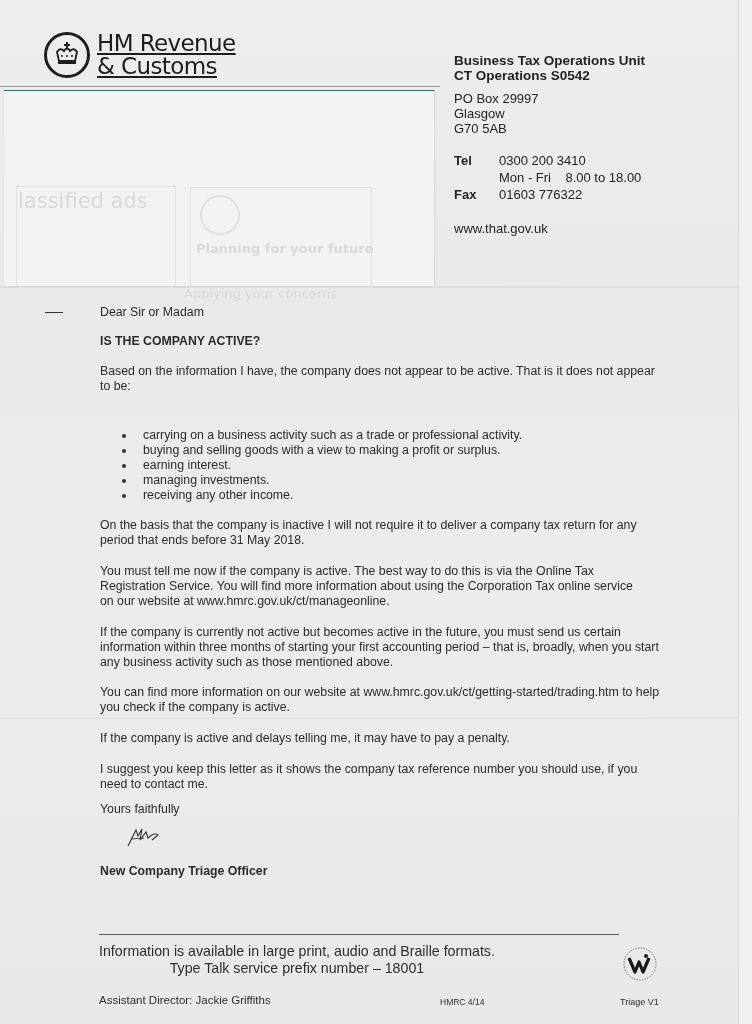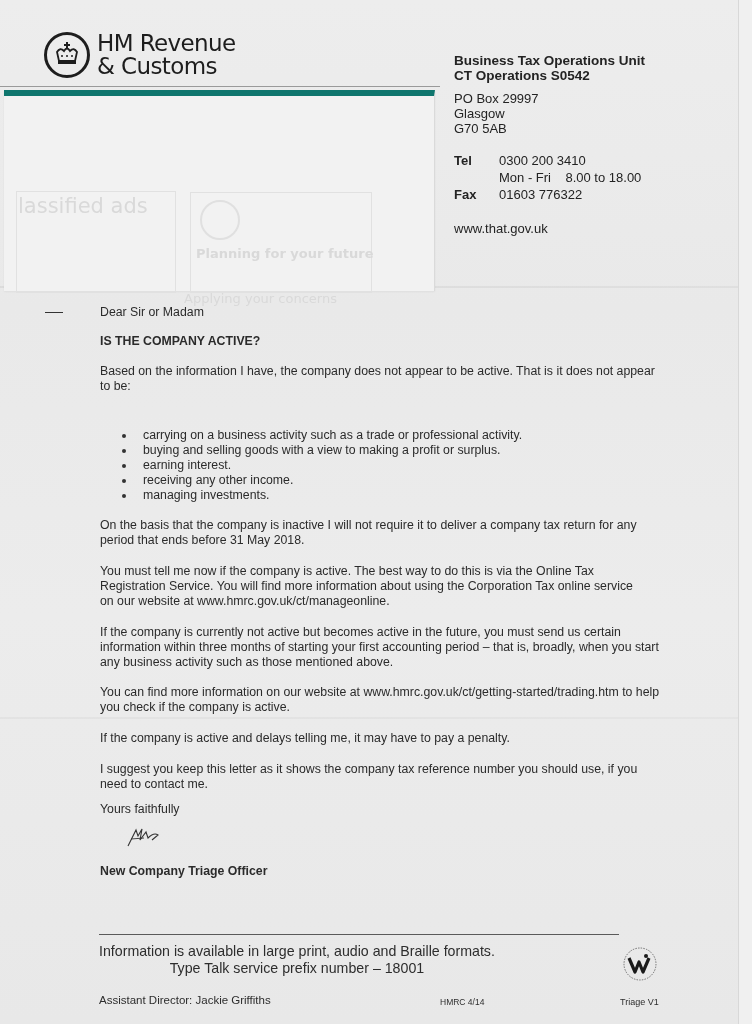--- a/index.html
+++ b/index.html
@@ -22,29 +22,29 @@
       background: linear-gradient(90deg, rgba(200,200,200,0.4), rgba(215,215,215,0.7), rgba(200,200,200,0.3));
     }
     
     .logo { position: absolute; left: 44px; top: 32px; display: flex; align-items: center; }
     .crest {
       width: 46px; height: 46px; border: 3px solid #1d1d1d; border-radius: 50%;
       box-sizing: border-box; display: flex; align-items: center; justify-content: center;
     }
     .logo-text {
       margin-left: 7px; font-family: "DejaVu Sans", sans-serif; font-size: 23px;
-      line-height: 23px; color: #1d1d1d; letter-spacing: -0.6px;
+      line-height: 23px; color: #1d1d1d; letter-spacing: -0.6px; text-decoration: underline;
     }
     .header-rule {
       position: absolute; left: 0; top: 86px; width: 440px; height: 1px; background: #9a9a9a;
     }
     
     .overlay {
       position: absolute; left: 4px; top: 90px; width: 430px; height: 195px;
-      background: #f2f2f2; border-top: 6px solid #0f766e; border-right: 1px solid #dadada;
+      background: #f2f2f2; border-top: 1px solid #0f766e; border-right: 1px solid #dadada;
       box-shadow: 0 1px 2px rgba(0,0,0,0.05);
     }
     .ghost {
       position: absolute; color: #d9d9d9; font-family: "DejaVu Sans", sans-serif;
       white-space: nowrap;
     }
     .ghost-box { position: absolute; border: 1px solid #e1e1e1; }
     
     .addr { position: absolute; left: 454px; font-size: 13px; line-height: 15px; color: #232323; }
     .addr.bold { font-weight: bold; font-size: 13.5px; }
@@ -120,22 +120,22 @@
 <div class="margin-dash"></div>
 <div class="body-text" style="top:305px">Dear Sir or Madam</div>
 <div class="body-text heading" style="top:334px">IS THE COMPANY ACTIVE?</div>
 
 <div class="body-text" style="top:364px; width:560px">Based on the information I have, the company does not appear to be active.  That is it does not appear to be:</div>
 
 <ul class="bullets body-text" style="top:410px; width:560px">
   <li>carrying on a business activity such as a trade or professional activity.</li>
   <li>buying and selling goods with a view to making a profit or surplus.</li>
   <li>earning interest.</li>
+  <li>managing investments.</li>
   <li>receiving any other income.</li>
-  <li>managing investments.</li>
 </ul>
 
 <div class="body-text" style="top:518px; width:565px">On the basis that the company is inactive I will not require it to deliver a company tax return for any period that ends before 31 May 2018.</div>
 <div class="body-text" style="top:564px; width:545px">You must tell me now if the company is active.  The best way to do this is via the Online Tax Registration Service.  You will find more information about using the Corporation Tax online service on our website at www.hmrc.gov.uk/ct/manageonline.</div>
 <div class="body-text" style="top:625px; width:565px">If the company is currently not active but becomes active in the future, you must send us certain information within three months of starting your first accounting period – that is, broadly, when you start any business activity such as those mentioned above.</div>
 <div class="body-text" style="top:685px; width:580px">You can find more information on our website at www.hmrc.gov.uk/ct/getting-started/trading.htm to help you check if the company is active.</div>
 <div class="body-text" style="top:731px; width:560px">If the company is active and delays telling me, it may have to pay a penalty.</div>
 <div class="body-text" style="top:762px; width:550px">I suggest you keep this letter as it shows the company tax reference number you should use, if you need to contact me.</div>
 <div class="body-text" style="top:802px">Yours faithfully</div>
 

